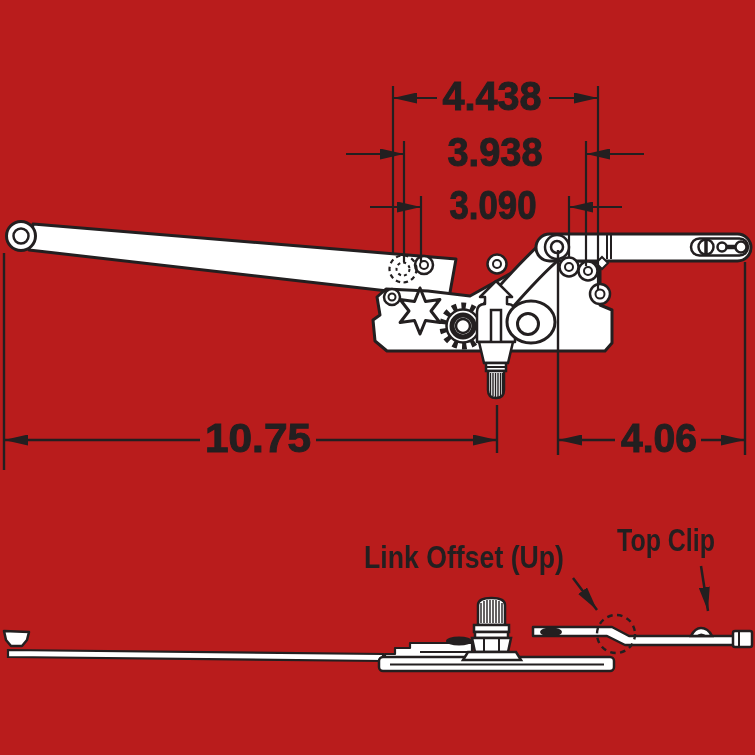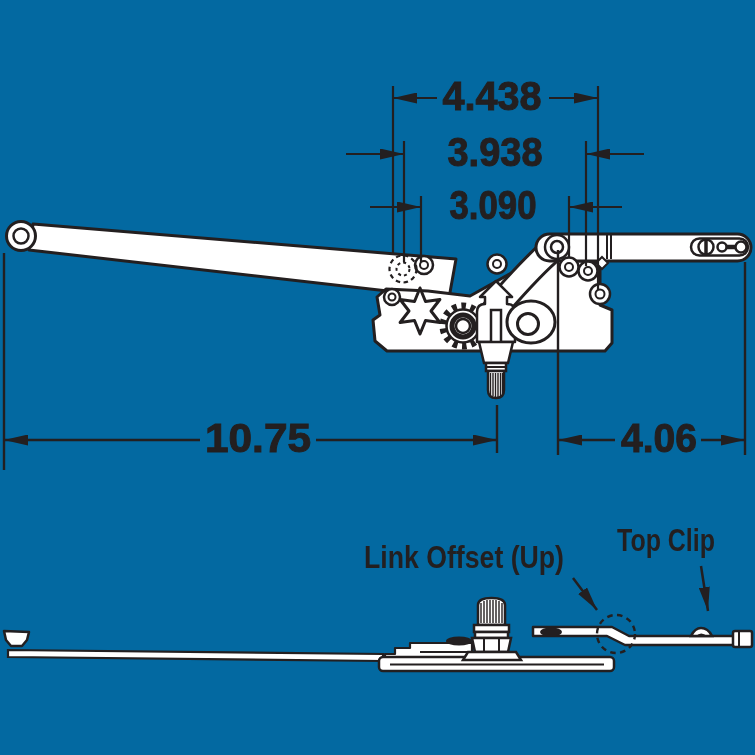--- a/index.html
+++ b/index.html
@@ -1,16 +1,16 @@
 <!DOCTYPE html>
 <html><head>
 <meta charset="utf-8">
 <style>
   html,body{margin:0;padding:0;background:#ffffff;}
-  .stage{width:755px;height:755px;position:relative;background:#0369a1;overflow:hidden;}
+  .stage{width:755px;height:755px;position:relative;background:#b91c1c;overflow:hidden;}
   svg{display:block;}
   .ink{stroke:#231f20;fill:none;}
   .inkfill{fill:#231f20;stroke:none;}
   .white{fill:#ffffff;stroke:#231f20;}
   text{fill:#231f20;font-family:"Liberation Sans","DejaVu Sans",sans-serif;font-weight:bold;}
   .dimtxt{font-size:40px;}
   .labtxt{font-size:31px;}
 </style>
 </head>
 <body>

